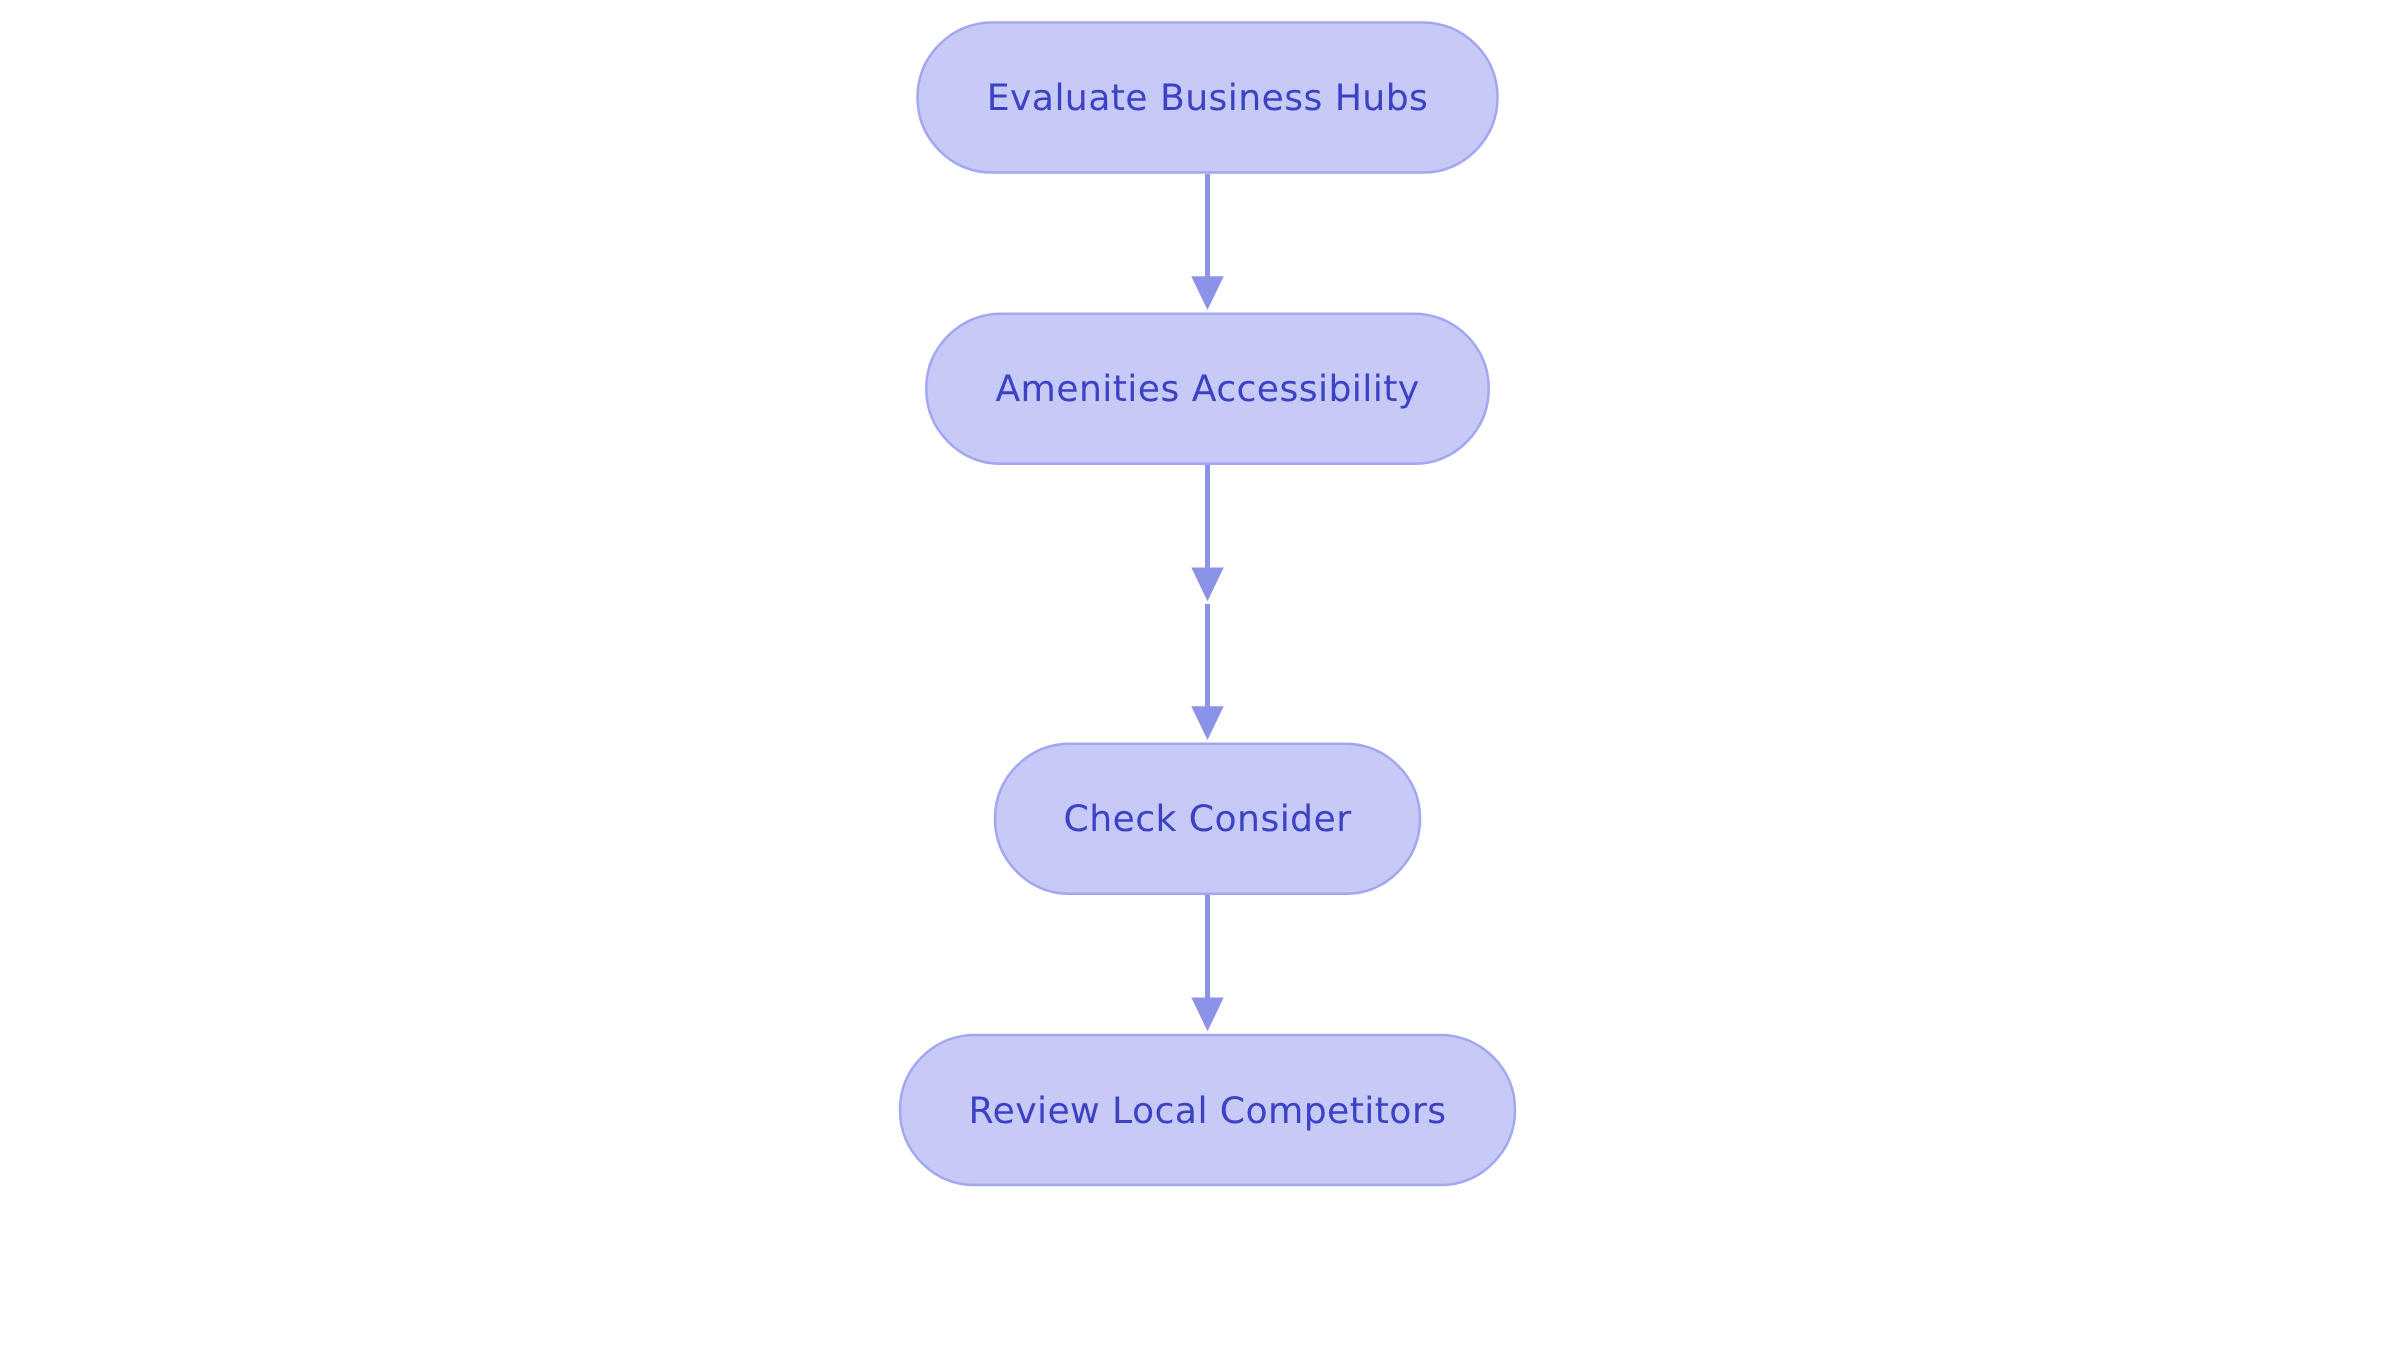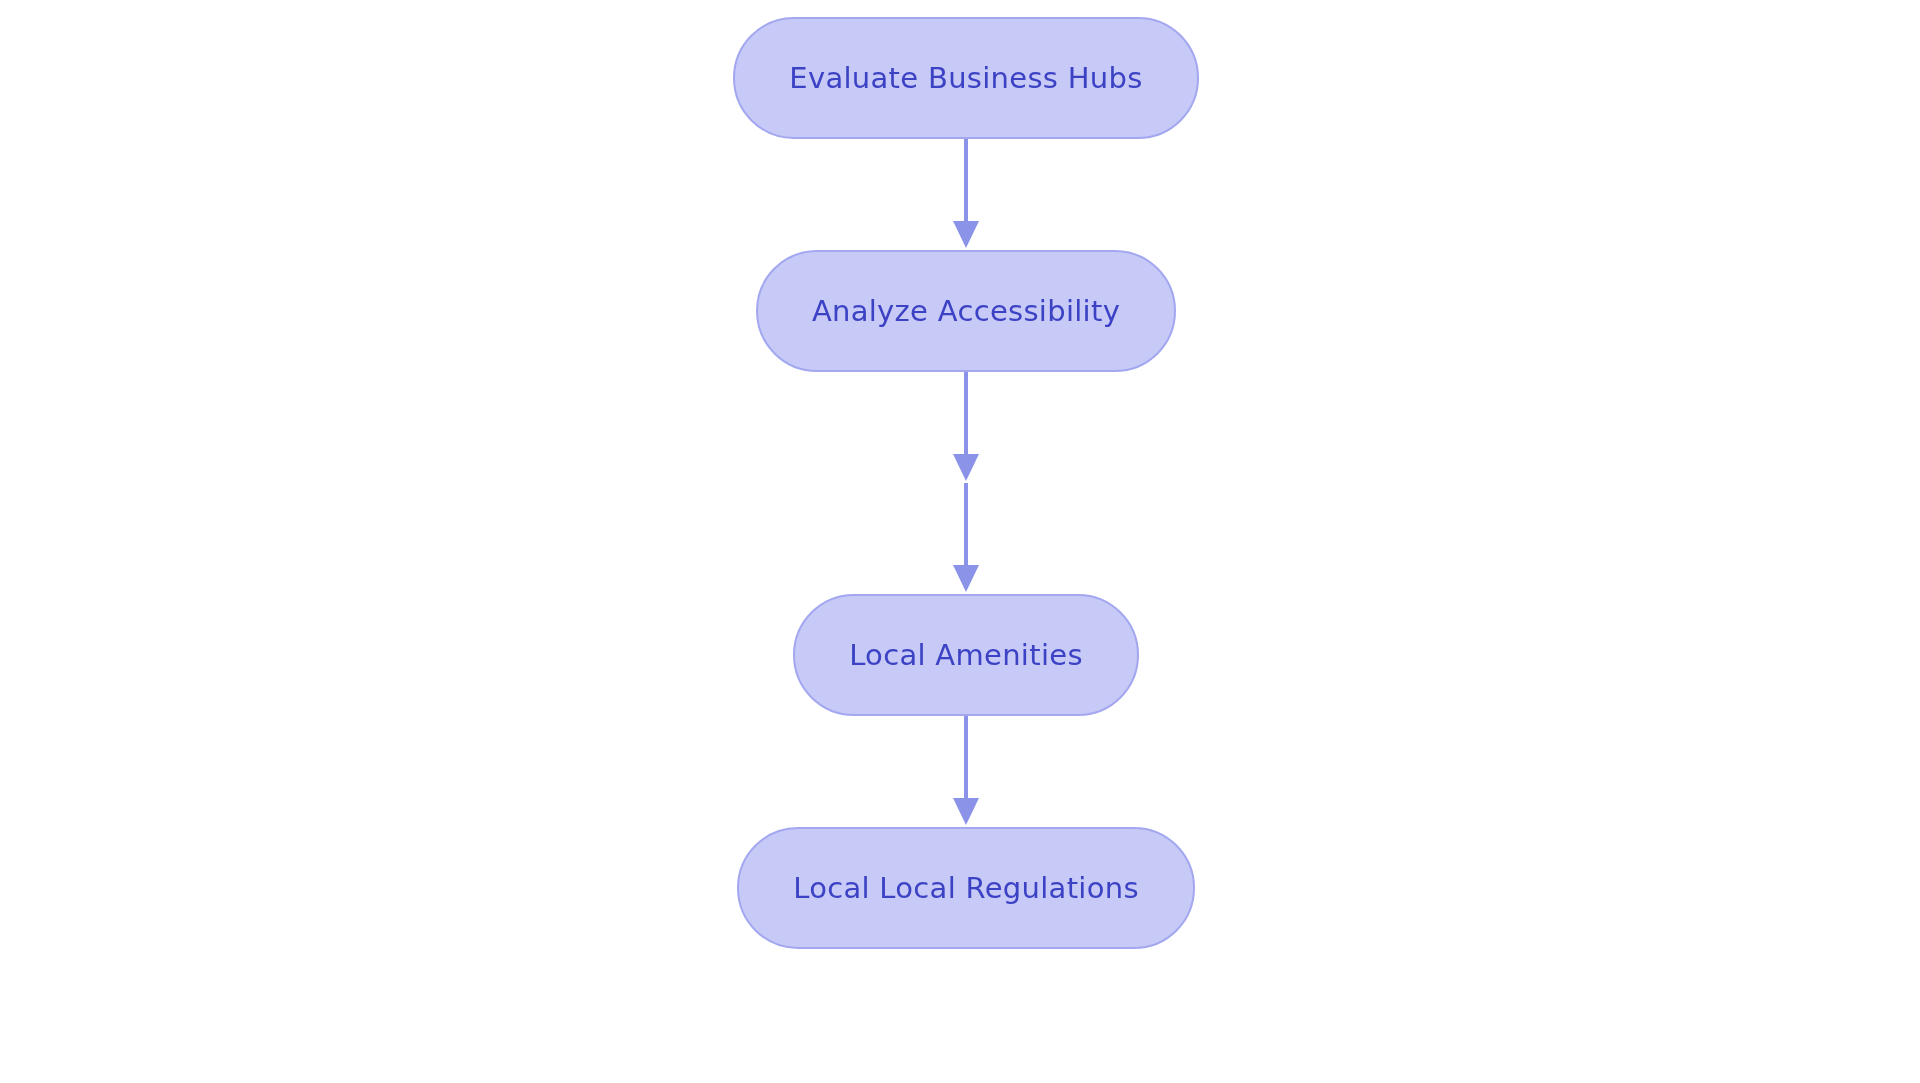--- a/index.html
+++ b/index.html
@@ -66,47 +66,47 @@
     </div>
 
     <div class="flow-arrow">
       <svg width="28" height="111" viewBox="0 0 28 111">
         <line x1="14" y1="0" x2="14" y2="84" stroke="#8b93e8" stroke-width="4"></line>
         <polygon points="1,82 27,82 14,109" fill="#8b93e8"></polygon>
       </svg>
     </div>
 
     <div class="flow-node">
-      <span class="node-label">Analyze Accessibility</span>
+      <span class="node-label">Amenities Accessibility</span>
     </div>
 
     <div class="flow-arrow">
       <svg width="28" height="111" viewBox="0 0 28 111">
         <line x1="14" y1="0" x2="14" y2="84" stroke="#8b93e8" stroke-width="4"></line>
         <polygon points="1,82 27,82 14,109" fill="#8b93e8"></polygon>
       </svg>
     </div>
 
 
     <div class="flow-arrow">
       <svg width="28" height="111" viewBox="0 0 28 111">
         <line x1="14" y1="0" x2="14" y2="84" stroke="#8b93e8" stroke-width="4"></line>
         <polygon points="1,82 27,82 14,109" fill="#8b93e8"></polygon>
       </svg>
     </div>
 
     <div class="flow-node">
-      <span class="node-label">Local Amenities</span>
+      <span class="node-label">Check Consider</span>
     </div>
 
     <div class="flow-arrow">
       <svg width="28" height="111" viewBox="0 0 28 111">
         <line x1="14" y1="0" x2="14" y2="84" stroke="#8b93e8" stroke-width="4"></line>
         <polygon points="1,82 27,82 14,109" fill="#8b93e8"></polygon>
       </svg>
     </div>
 
     <div class="flow-node">
-      <span class="node-label">Local Local Regulations</span>
+      <span class="node-label">Review Local Competitors</span>
     </div>
 
   </div>
 </div>
 
 </body></html>

